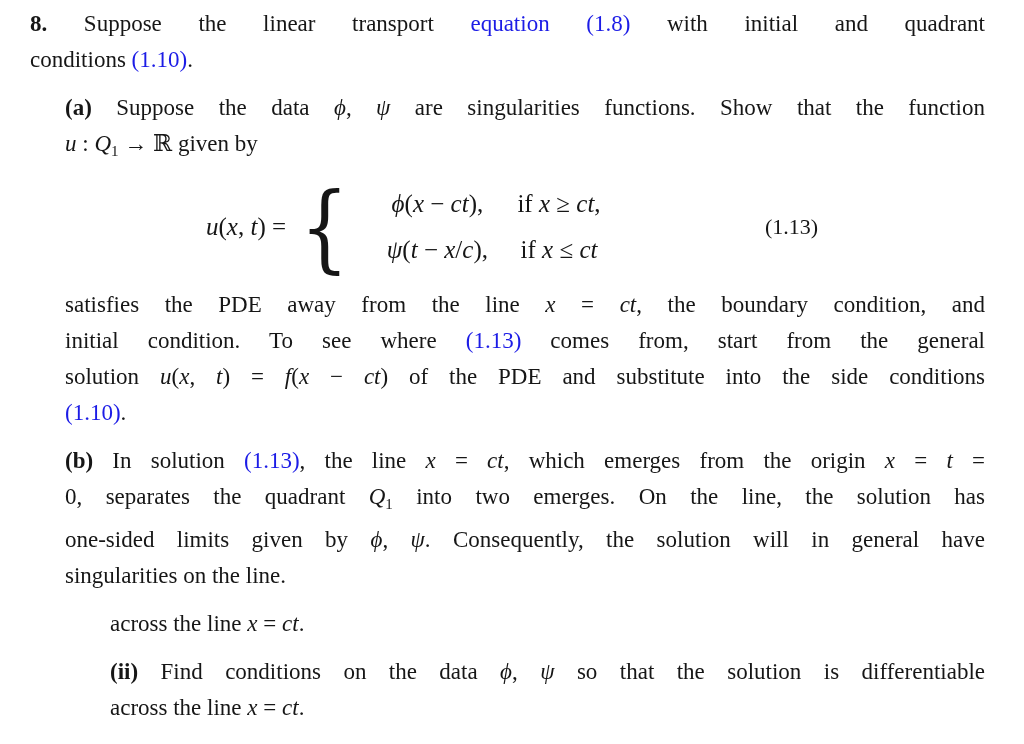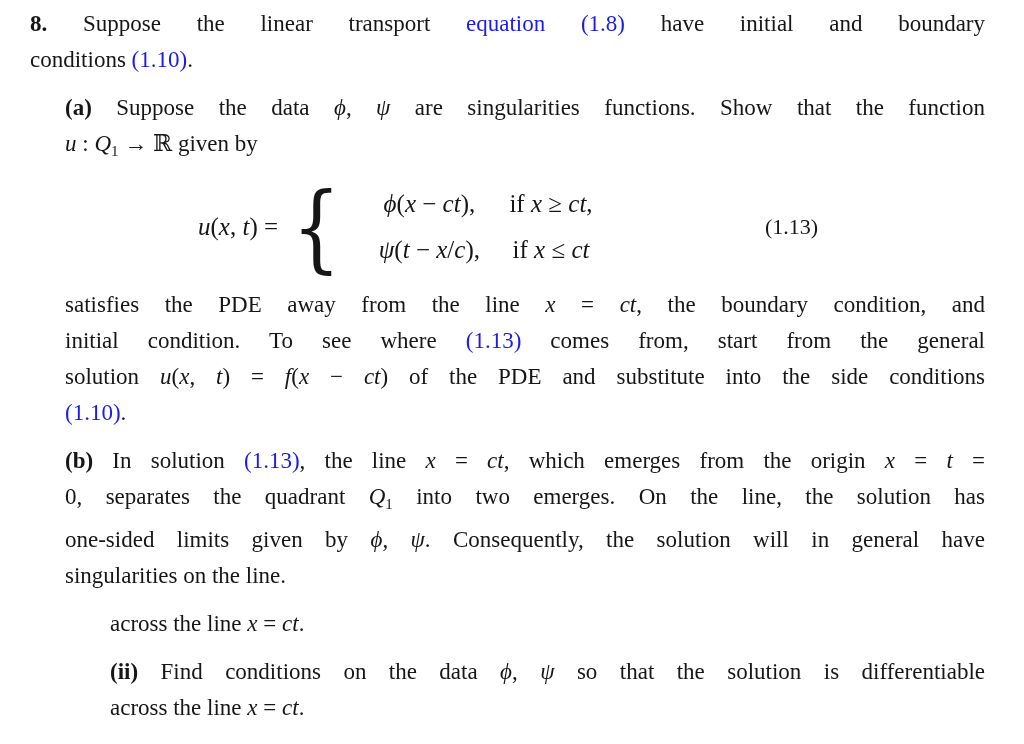--- a/index.html
+++ b/index.html
@@ -34,21 +34,21 @@
   .equation {
     position: relative;
     display: flex;
     align-items: center;
     height: 104px;
     padding-left: 168px;
     margin: 6px 0 8px 0;
     font-size: 25px;
     line-height: 46px;
   }
-  .eq-lhs { white-space: pre; }
+  .eq-lhs { white-space: pre; margin-left: 8px; }
   .eq-brace {
     font-family: "DejaVu Serif", "Liberation Serif", serif;
     font-size: 96px;
     font-weight: 300;
     line-height: 104px;
     transform: scaleX(0.8);
     margin: 0 2px 0 2px;
     display: inline-block;
   }
   .eq-rows {
@@ -67,21 +67,21 @@
     line-height: 26px;
     color: var(--text, #161616);
   }
 </style>
 </head>
 <body style="background: rgb(255, 255, 255);">
 
 <main class="doc">
   <div id="blocks-before">
       <div class="para indent-0">
-        <div class="line just"><span class="seg-b">8.</span><span class="seg-n"> Suppose the linear transport </span><span class="seg-l">equation (1.8)</span><span class="seg-n"> have initial and boundary</span></div>
+        <div class="line just"><span class="seg-b">8.</span><span class="seg-n"> Suppose the linear transport </span><span class="seg-l">equation (1.8)</span><span class="seg-n"> with initial and quadrant</span></div>
         <div class="line"><span class="seg-n">conditions </span><span class="seg-l">(1.10)</span><span class="seg-n">.</span></div>
       </div>
       <div class="para indent-1">
         <div class="line just"><span class="seg-b">(a)</span><span class="seg-n"> Suppose the data </span><span class="seg-i">ϕ</span><span class="seg-n">, </span><span class="seg-i">ψ</span><span class="seg-n"> are singularities functions. Show that the function</span></div>
         <div class="line"><span class="seg-i">u</span><span class="seg-n"> : </span><span class="seg-i">Q</span><span class="seg-sub">1</span><span class="seg-n"> → ℝ given by</span></div>
       </div>
     </div>
 
   <div class="equation">
     <span class="eq-lhs" id="eq-lhs"><span class="seg-i">u</span><span class="seg-n">(</span><span class="seg-i">x</span><span class="seg-n">, </span><span class="seg-i">t</span><span class="seg-n">) = </span></span>

